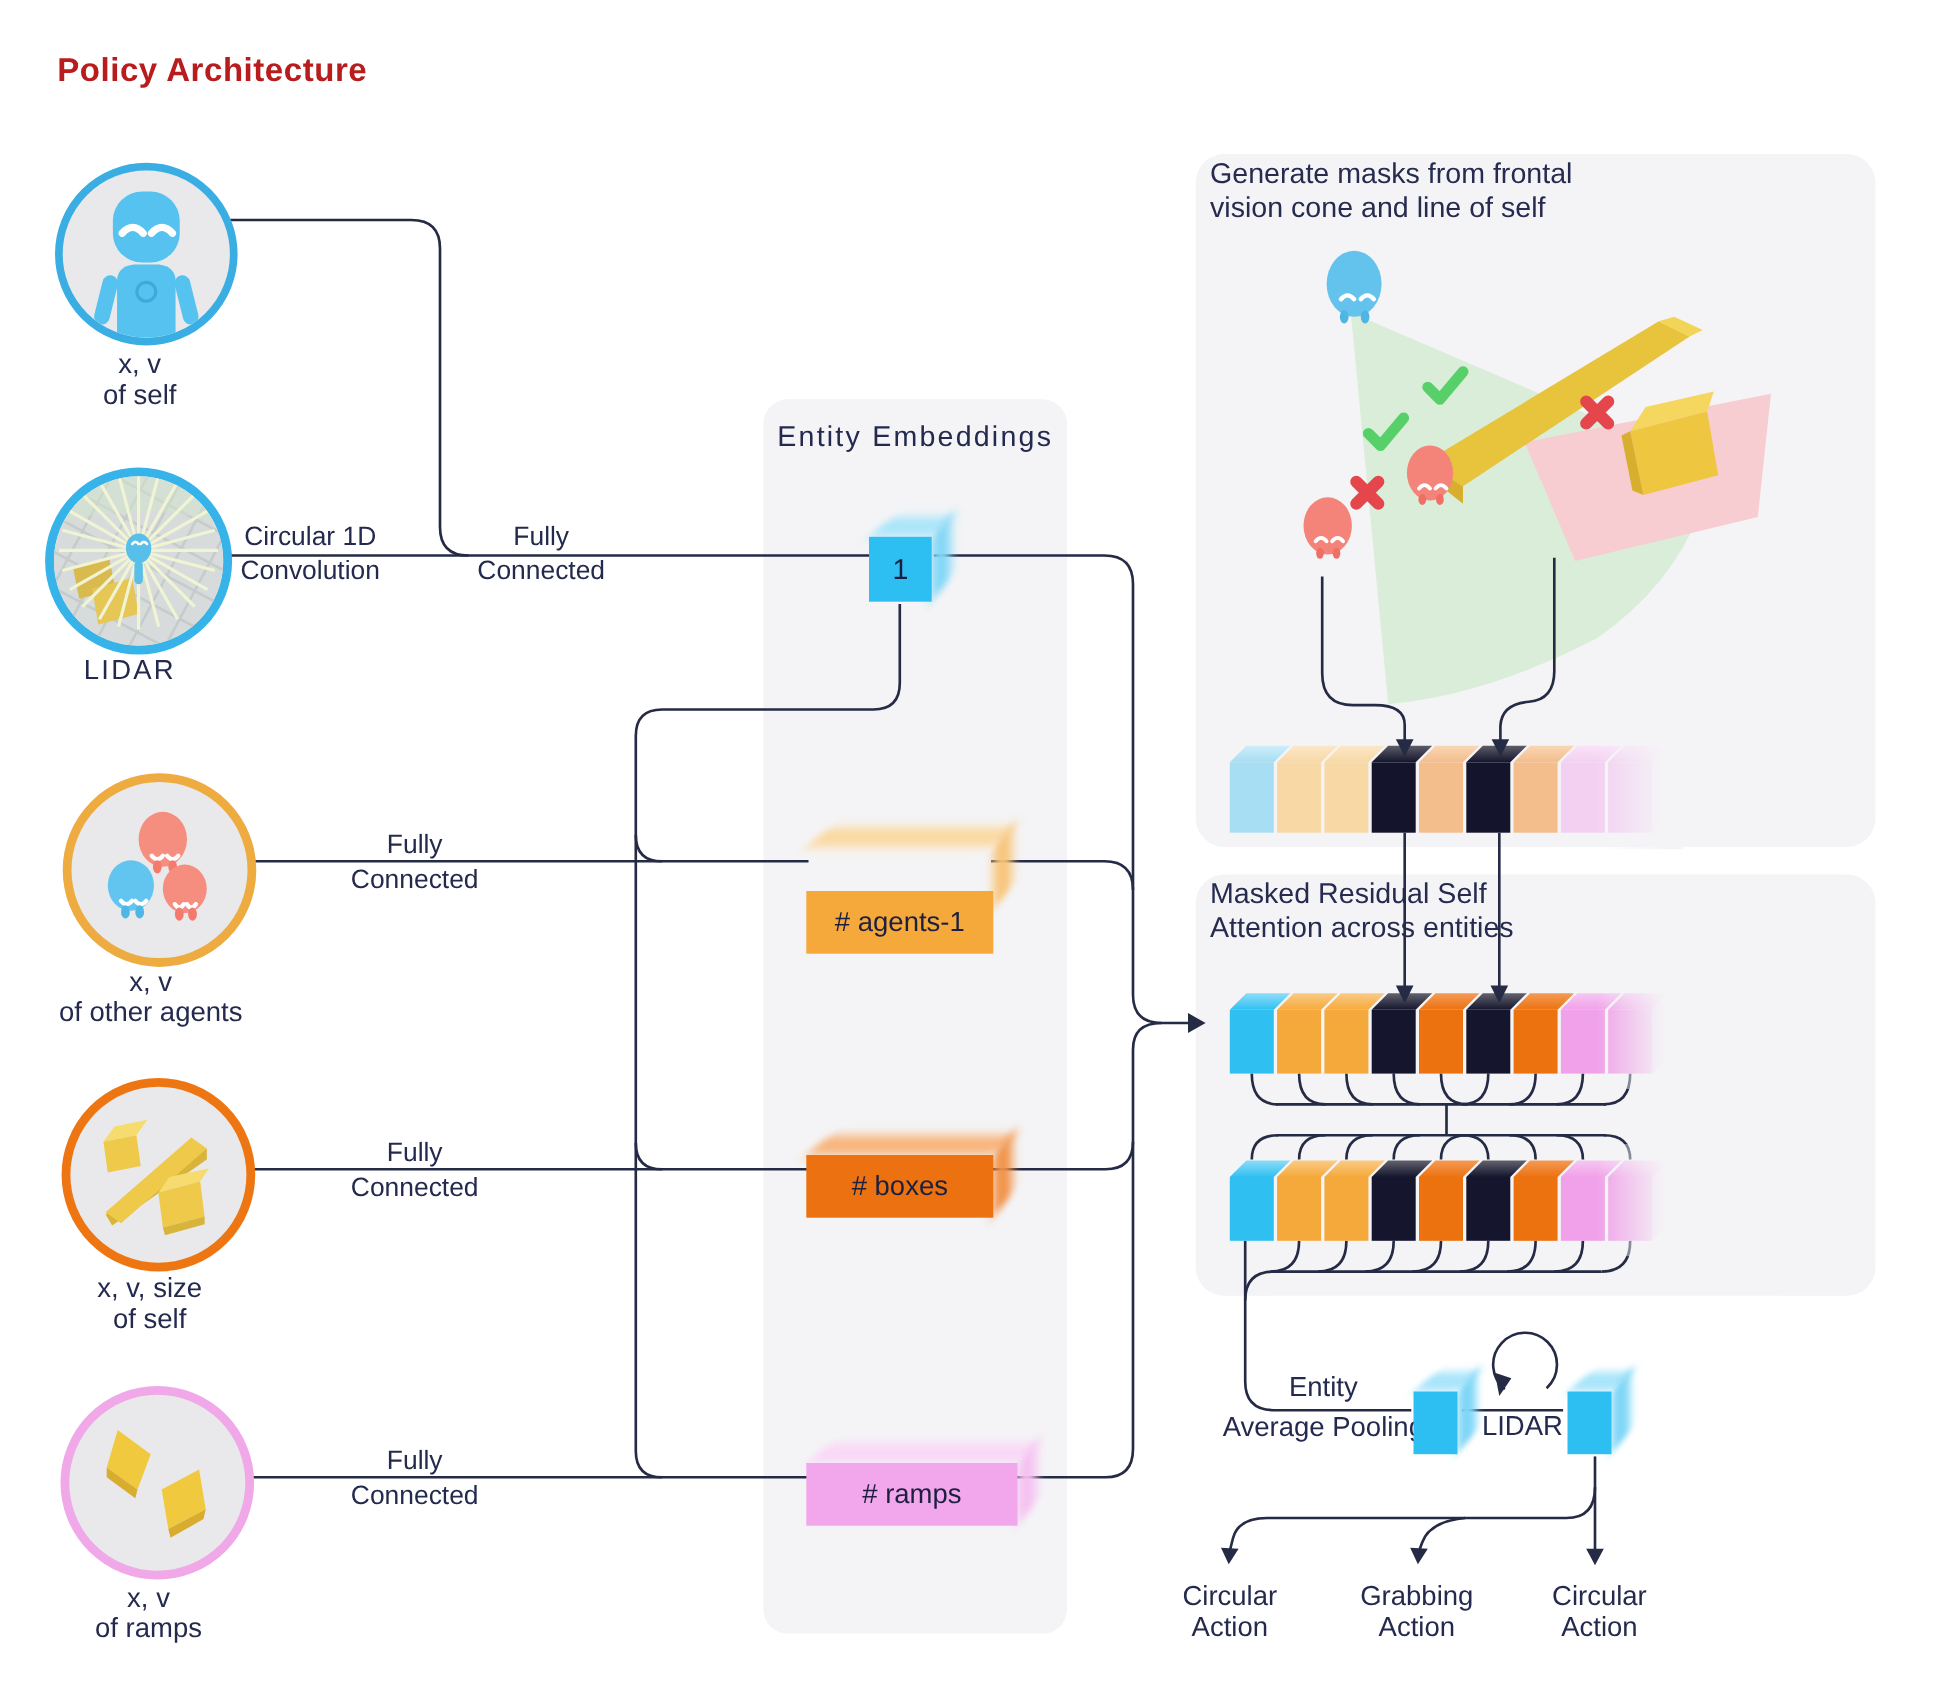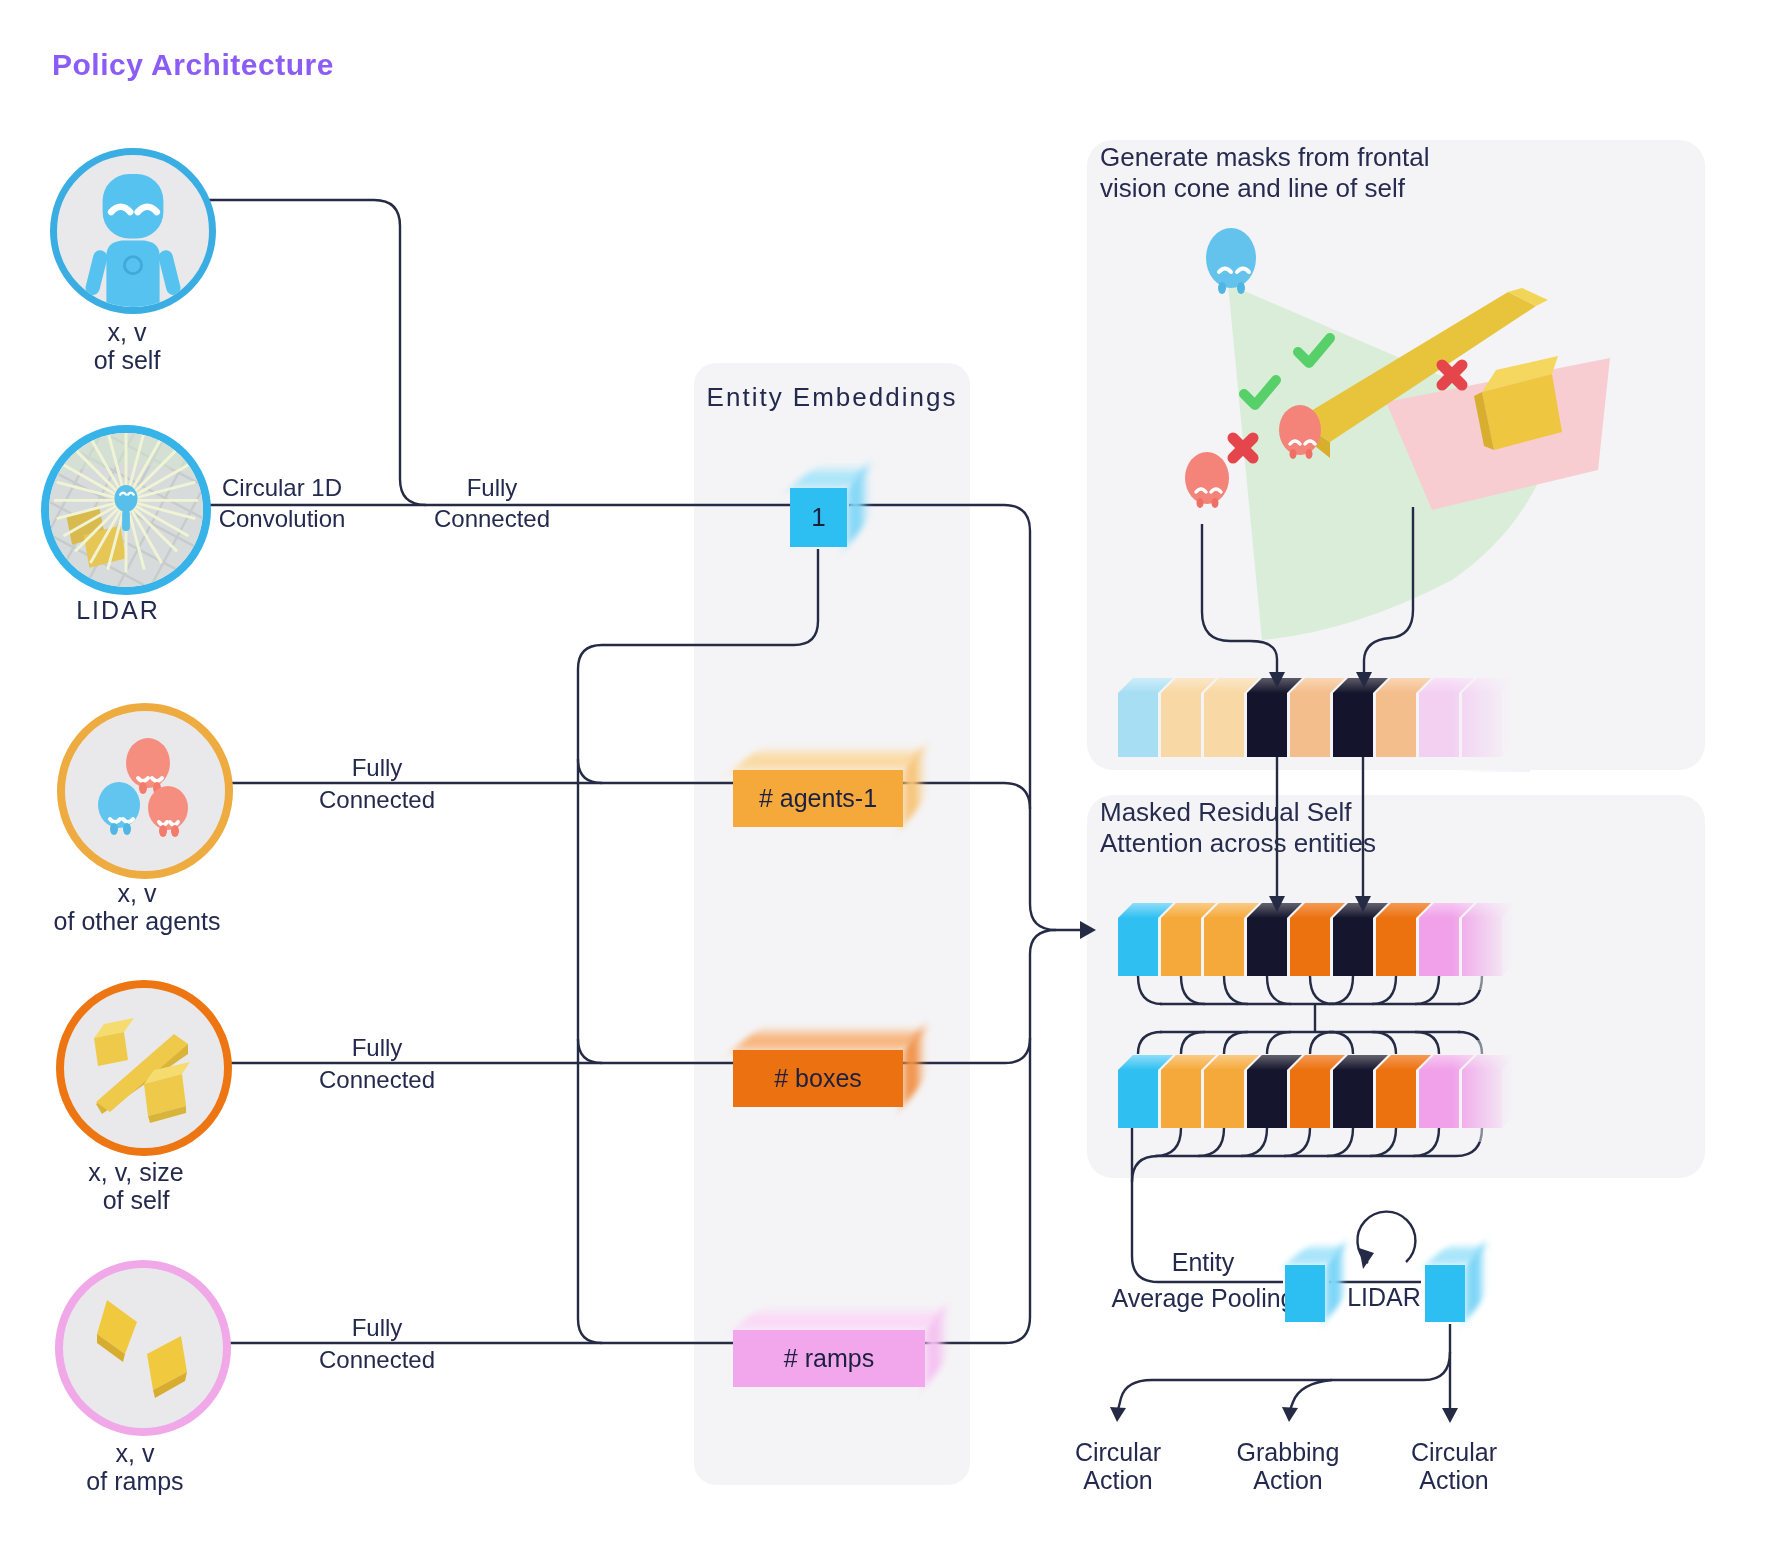--- a/index.html
+++ b/index.html
@@ -3,21 +3,21 @@
 <meta charset="utf-8">
 <style>
   html,body{margin:0;padding:0;background:#fff;}
   #canvas{position:relative;width:1769px;height:1547px;background:#fff;overflow:hidden;
           font-family:"Liberation Sans",sans-serif;color:#242A4E;}
   .panel{position:absolute;background:#F4F4F6;border-radius:22px;}
   svg.layer{position:absolute;left:0;top:0;}
   .t{position:absolute;transform:translate(-50%,-50%);white-space:nowrap;color:#242A4E;}
   .tl{position:absolute;white-space:nowrap;color:#242A4E;}
   .f24{font-size:24px;} .f25{font-size:25px;} .f26{font-size:26px;}
-  .title{font-size:30px;font-weight:bold;color:#8b5cf6;letter-spacing:.5px;}
+  .title{font-size:30px;font-weight:bold;color:#b91c1c;letter-spacing:.5px;}
   .panel-title{font-size:26px;line-height:31px;color:#262B4F;}
   .spaced{letter-spacing:2px;}
   
   .block{position:absolute;}
   .bf{position:absolute;left:0;top:0;width:100%;height:100%;display:flex;align-items:center;justify-content:center;
       font-size:25px;color:#1C2040;}
   .bt{position:absolute;left:0;top:-18px;height:18px;width:100%;transform:skewX(-48deg);transform-origin:0 100%;filter:blur(5px);}
   .bs{position:absolute;top:-1px;right:-17px;width:17px;height:100%;transform:skewY(-48deg);transform-origin:0 0;filter:blur(5px);}
   
   .rc{position:absolute;}
@@ -201,21 +201,21 @@
   <div class="t f25" style="left:1454px;top:1480px;">Action</div>
 
   <div class="block" style="left:790px;top:488px;width:57px;height:59px;">
     <div class="bt" style="background:#A9E5FA;"></div>
       <div class="bs" style="background:#7FD6F7;"></div>
     <div class="bf" style="background:#2EBFF2;font-size:26px;">1</div>
   </div>
   <div class="block" style="left:733px;top:770px;width:170px;height:57px;">
     <div class="bt" style="background:#FBD9A0;"></div>
       <div class="bs" style="background:#F8C477;"></div>
-    <div class="bf" style="background:#F5A93B;"># agents-1</div>
+    <div class="bf" style="background:#F5A93B;margin-top:40px;"># agents-1</div>
   </div>
   <div class="block" style="left:733px;top:1050px;width:170px;height:57px;">
     <div class="bt" style="background:#F8B47A;"></div>
       <div class="bs" style="background:#F29045;"></div>
     <div class="bf" style="background:#EC7110;"># boxes</div>
   </div>
   <div class="block" style="left:733px;top:1330px;width:192px;height:57px;">
     <div class="bt" style="background:#FAD8F7;"></div>
       <div class="bs" style="background:#F6C0F1;"></div>
     <div class="bf" style="background:#F2A6EC;"># ramps</div>

